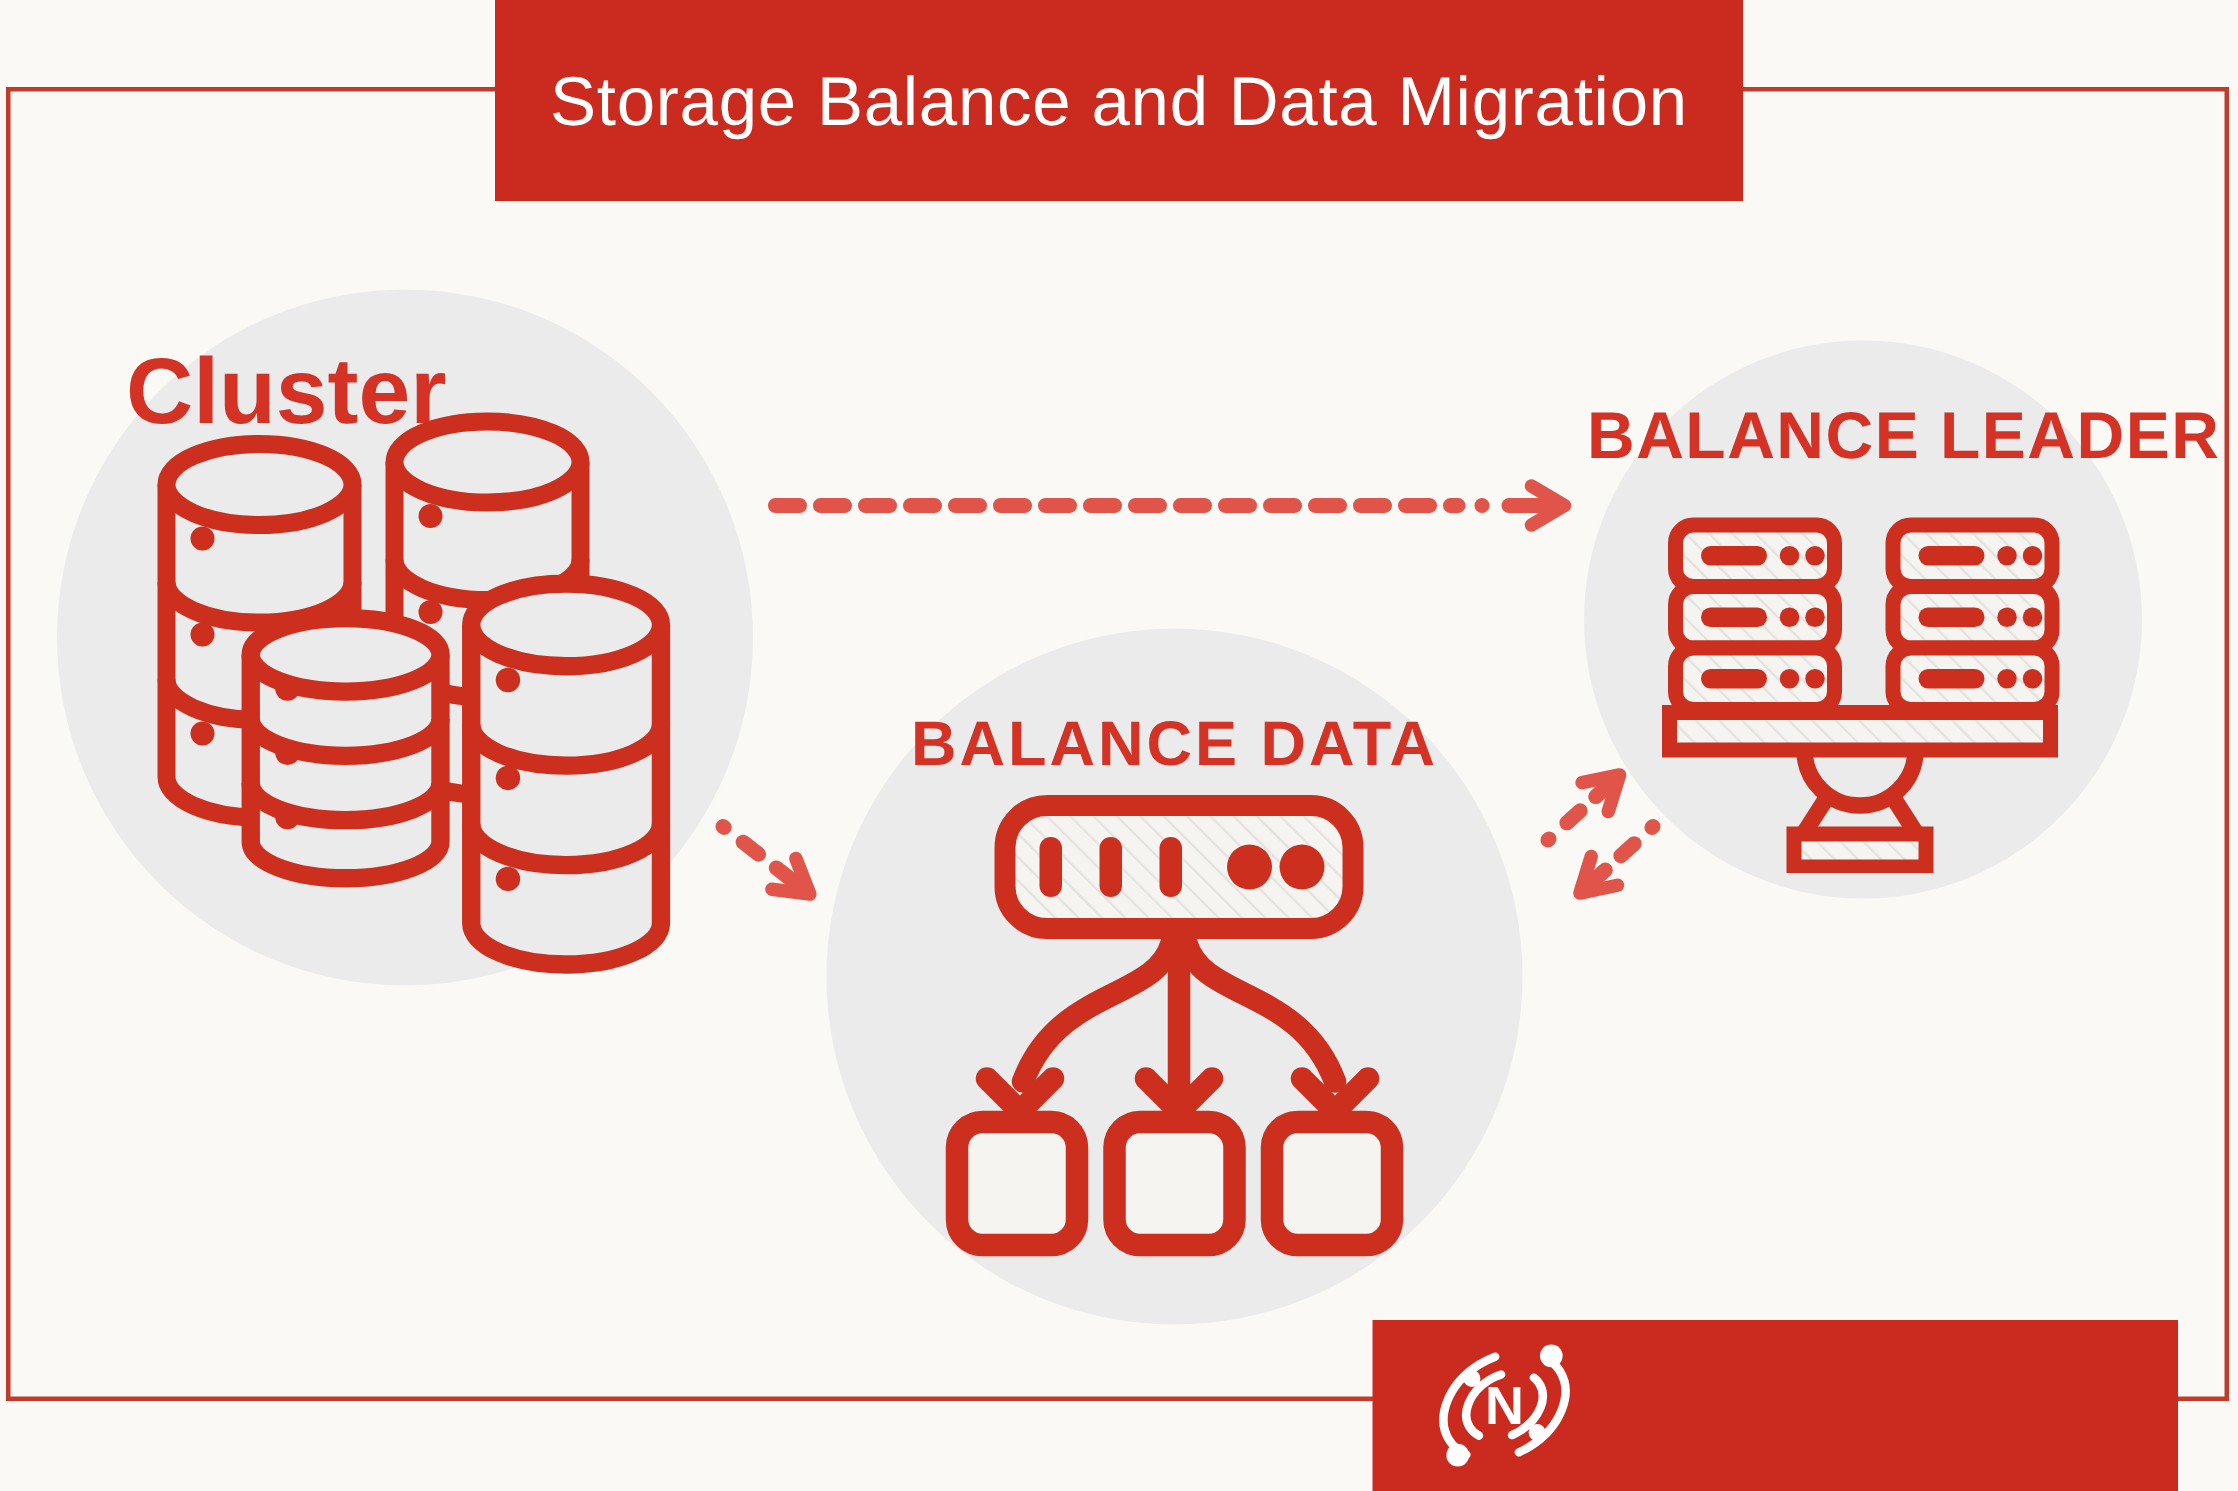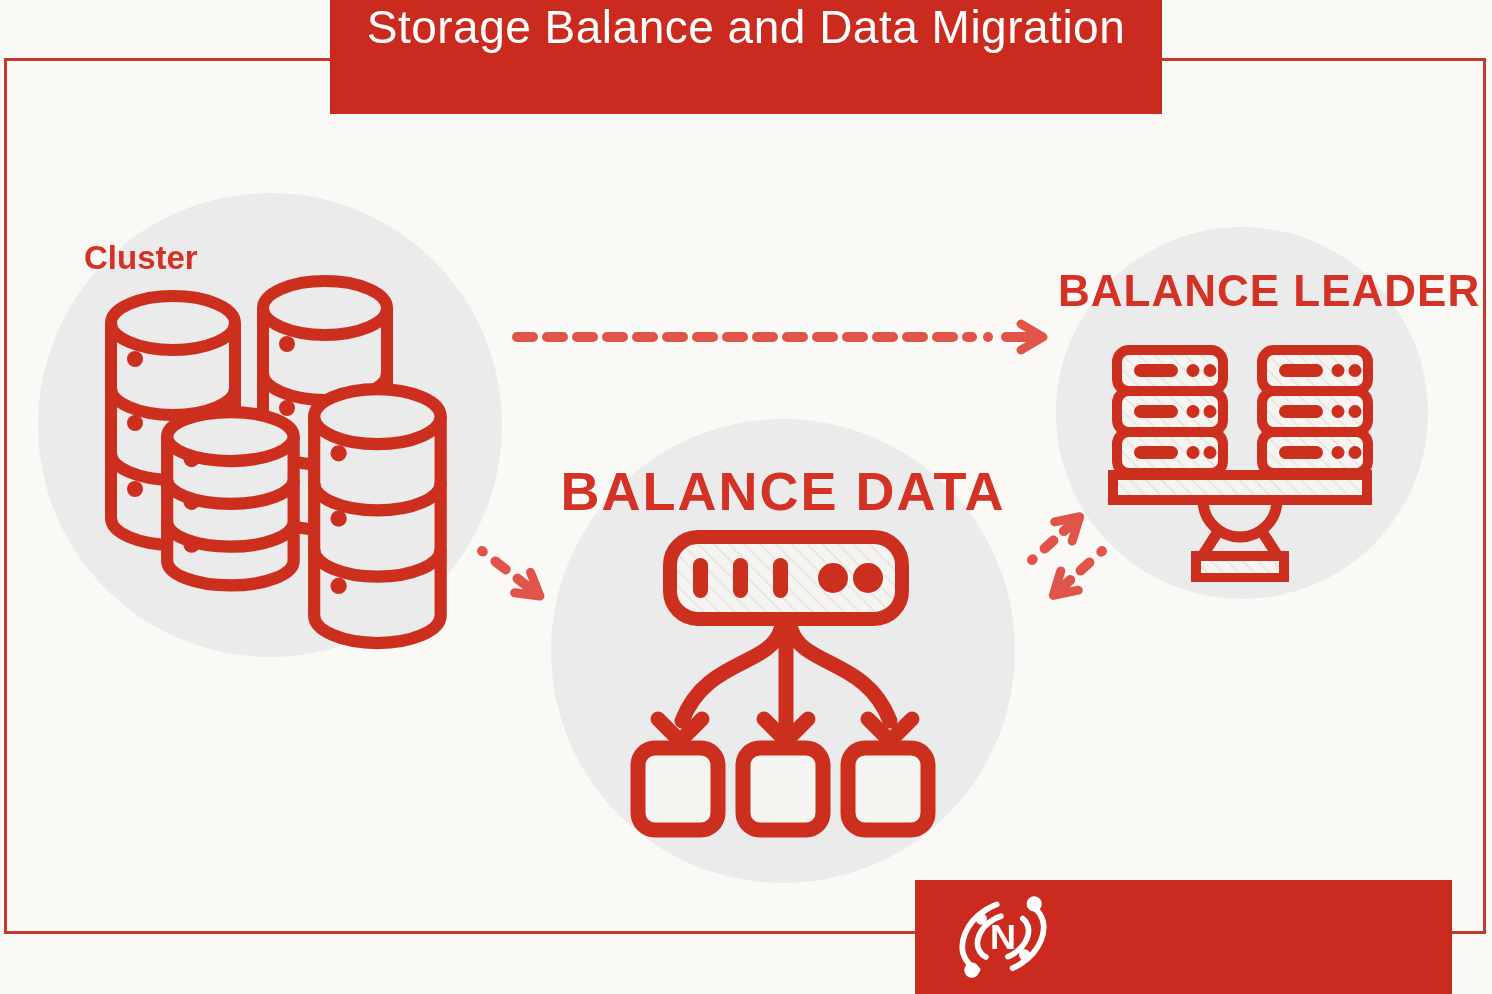--- a/index.html
+++ b/index.html
@@ -6,35 +6,35 @@
   *{box-sizing:border-box;}
   .canvas{
     position:relative;width:1492px;height:994px;background:#fbf9f5;
     overflow:hidden;font-family:"Liberation Sans",sans-serif;
   }
   .frame{
     position:absolute;left:4px;top:58px;width:1482px;height:876px;
     border:3px solid #c23a2a;
   }
   .title-banner{
-    position:absolute;left:330px;top:0;width:832px;height:114px;
-    background:#cb2b1f;display:flex;align-items:flex-start;justify-content:center;
+    position:absolute;left:330px;top:0;width:832px;height:134px;
+    background:#cb2b1f;display:flex;align-items:center;justify-content:center;
   }
   .title-banner span{
     color:#ffffff;font-size:46px;font-weight:400;letter-spacing:0.5px;white-space:nowrap;
   }
   .circle{position:absolute;border-radius:50%;background:#ebebeb;}
   .circle.cluster{left:38px;top:193px;width:464px;height:464px;}
   .circle.data{left:551px;top:419px;width:464px;height:464px;}
   .circle.leader{left:1056px;top:227px;width:372px;height:372px;}
   .node-label{
     position:absolute;color:#d43225;font-weight:700;white-space:nowrap;
   }
-  .label-cluster{left:84px;top:239px;font-size:33px;}
-  .label-data{left:551px;top:460px;width:464px;text-align:center;font-size:54px;letter-spacing:2px;}
+  .label-cluster{left:84px;top:226px;font-size:62px;}
+  .label-data{left:551px;top:472px;width:464px;text-align:center;font-size:42px;letter-spacing:2px;}
   .label-leader{left:1058px;top:266px;font-size:44px;letter-spacing:1px;}
   .icon-svg{position:absolute;}
   .cluster-icon{left:95px;top:270px;width:380px;height:400px;}
   .data-icon{left:600px;top:525px;width:380px;height:320px;}
   .leader-icon{left:1100px;top:342px;width:300px;height:240px;}
   .arrows-overlay{position:absolute;left:0;top:0;width:1492px;height:994px;pointer-events:none;}
   .footer-banner{
     position:absolute;left:915px;top:880px;width:537px;height:114px;
     background:#cb2b1f;display:flex;align-items:center;
   }

